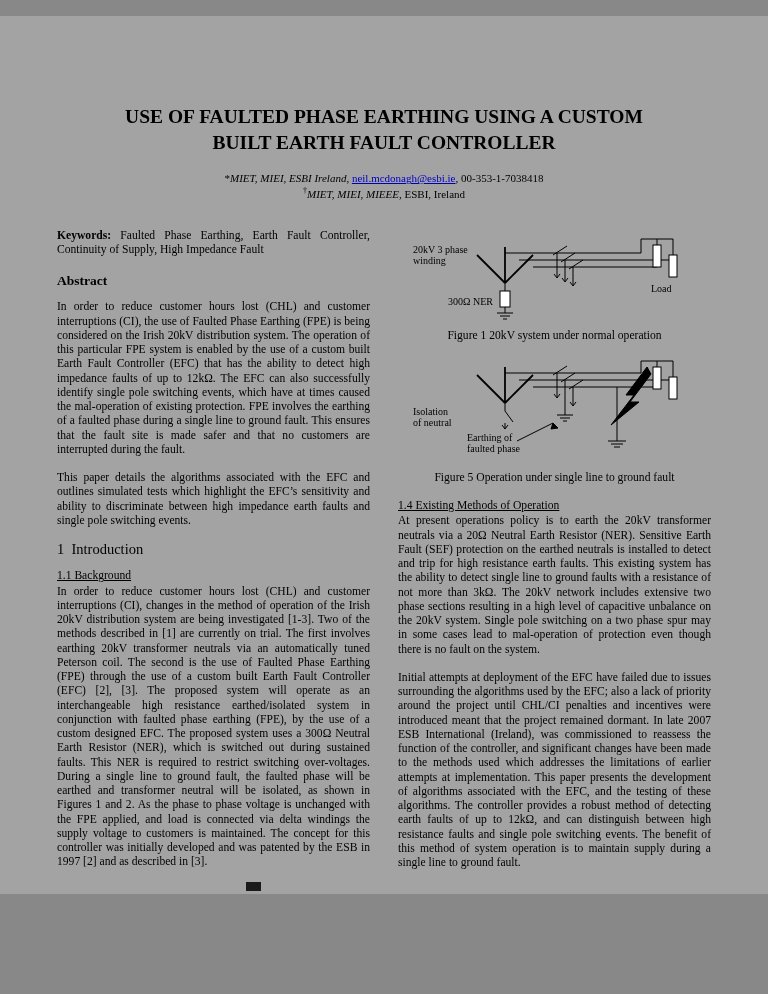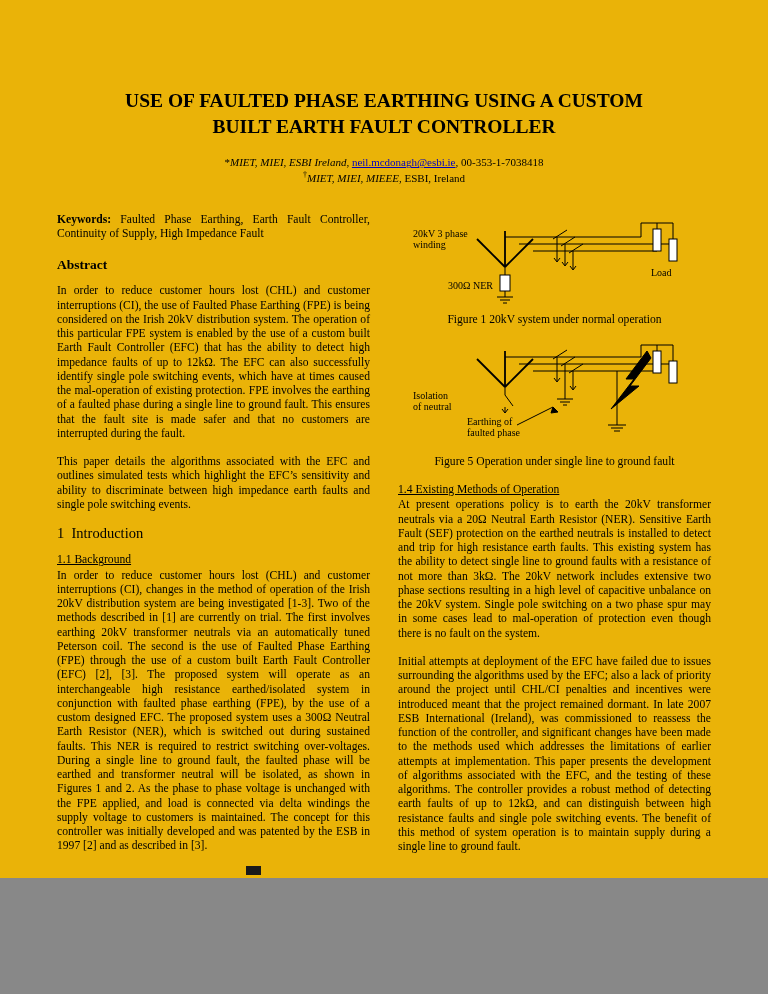--- a/index.html
+++ b/index.html
@@ -1,35 +1,35 @@
 <!DOCTYPE html>
 <html><head>
 <meta charset="utf-8">
 <style>
   html,body{margin:0;padding:0;background:#888;}
   .page{
     position:relative;
     width:768px;height:878px;
-    margin:0 auto;
-    background:#eab308;
+    margin:16px auto;
+    background:#a3a3a3;
     overflow:hidden;
     font-family:"Liberation Serif", serif;
     color:#000;
   }
   .inner{padding:88px 57px 0 57px;}
   .title{
     font-size:19.5px;font-weight:bold;text-align:center;
     line-height:1.32;margin:0 0 16px 0;
   }
   .authors{text-align:center;font-size:13px;font-weight:bold;margin:0 0 3px 0;}
   .authors sup{font-size:9px;}
   .affil{text-align:center;font-size:11px;line-height:1.3;margin:0;}
   .affil sup{font-size:8px;}
   .email{color:#0000c0;text-decoration:underline;cursor:pointer;}
-  .columns{display:flex;gap:28px;margin-top:28px;}
+  .columns{display:flex;margin-top:28px;justify-content:space-between;}
   .col{width:313px;font-size:11.6px;line-height:14.25px;}
   p.body{text-align:justify;margin:0 0 14px 0;}
   .keywords{text-align:justify;margin:0 0 17px 0;}
   .abshead{font-size:13.5px;font-weight:bold;margin:0 0 12px 0;}
   .sechead{font-size:14.5px;font-weight:normal;margin:4px 0 13px 0;white-space:pre-wrap;}
   .subhead{text-decoration:underline;margin:0 0 1px 0;}
   figure{margin:0 0 0 0;text-align:center;}
   figcaption{text-align:center;margin:2px 0 14px 0;}
   .figpad{padding-top:2px;}
   svg{display:block;margin:0 auto;}

